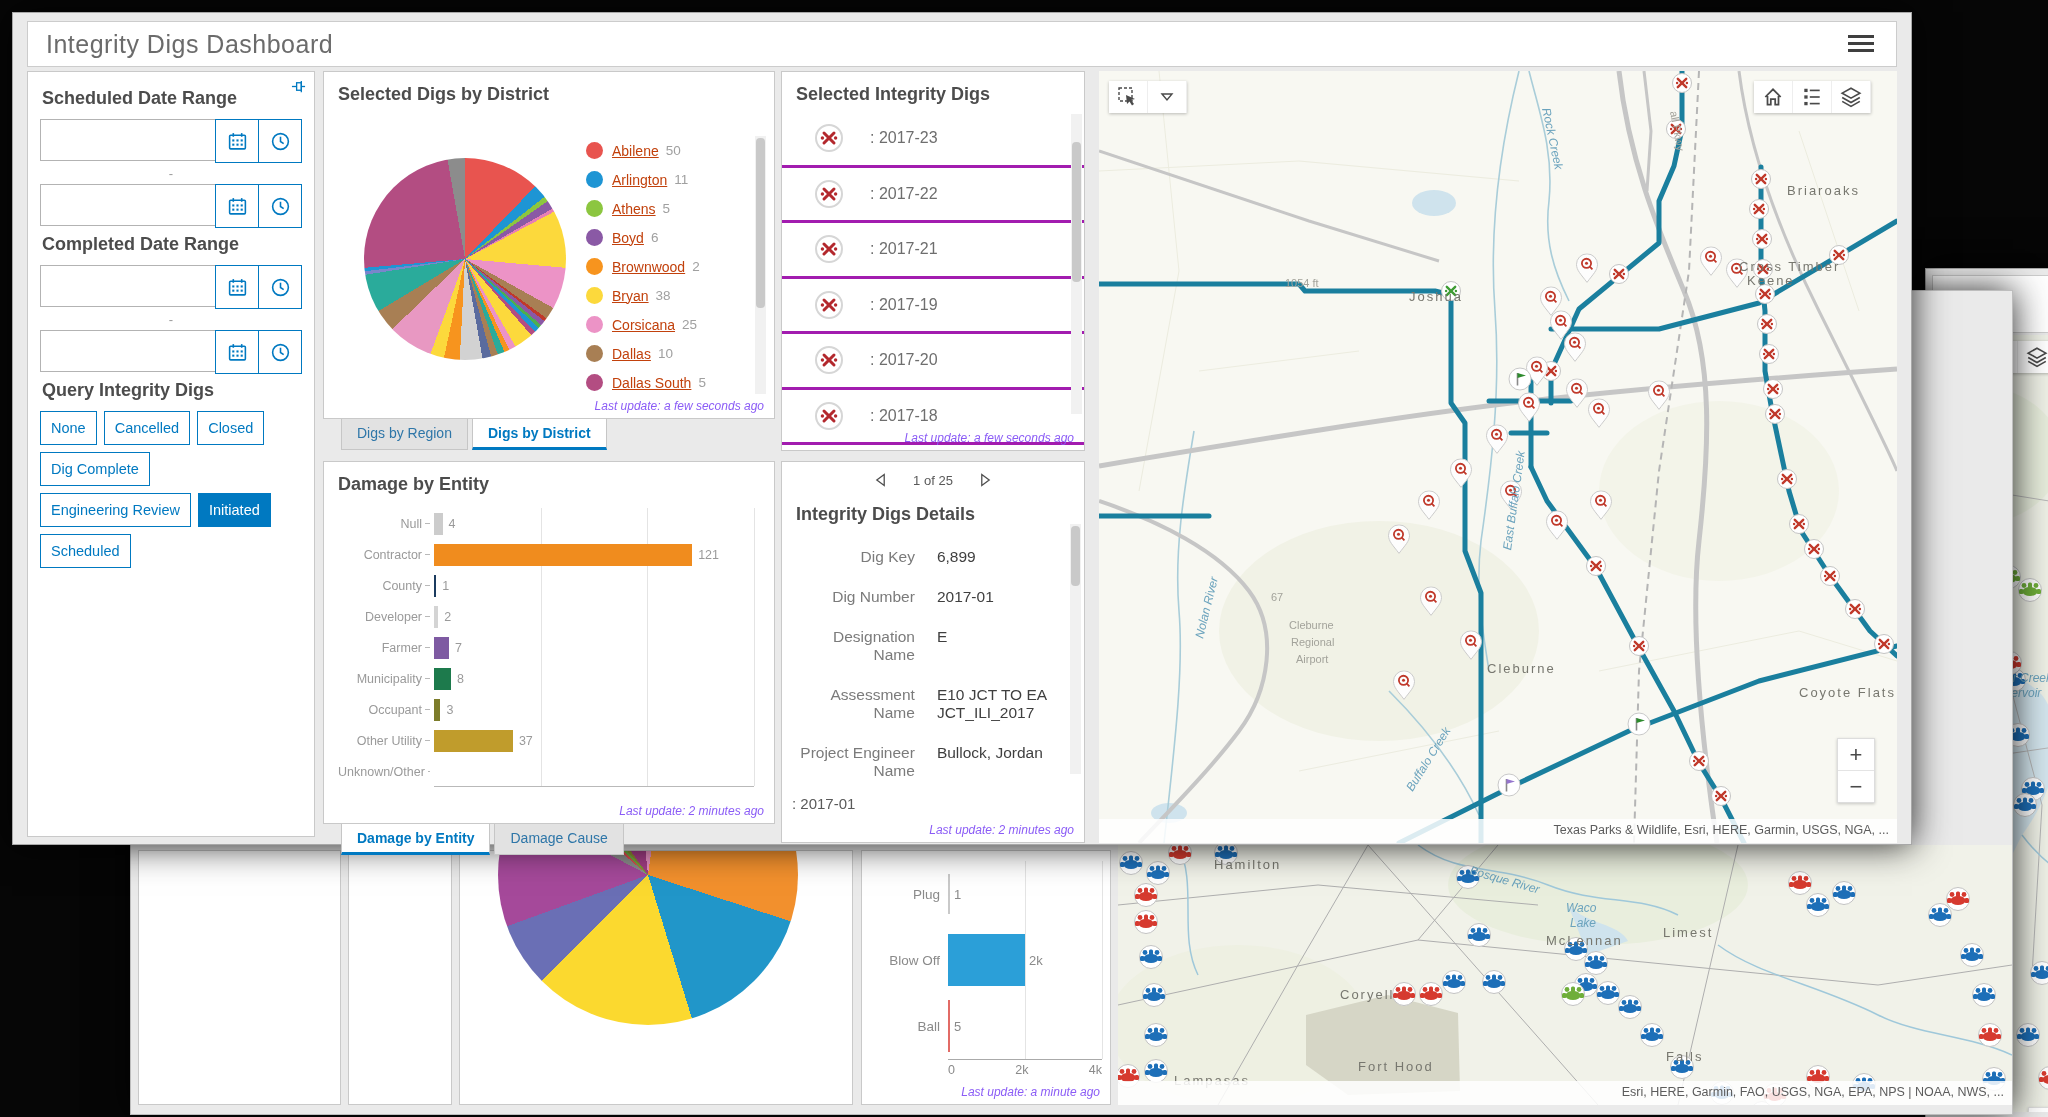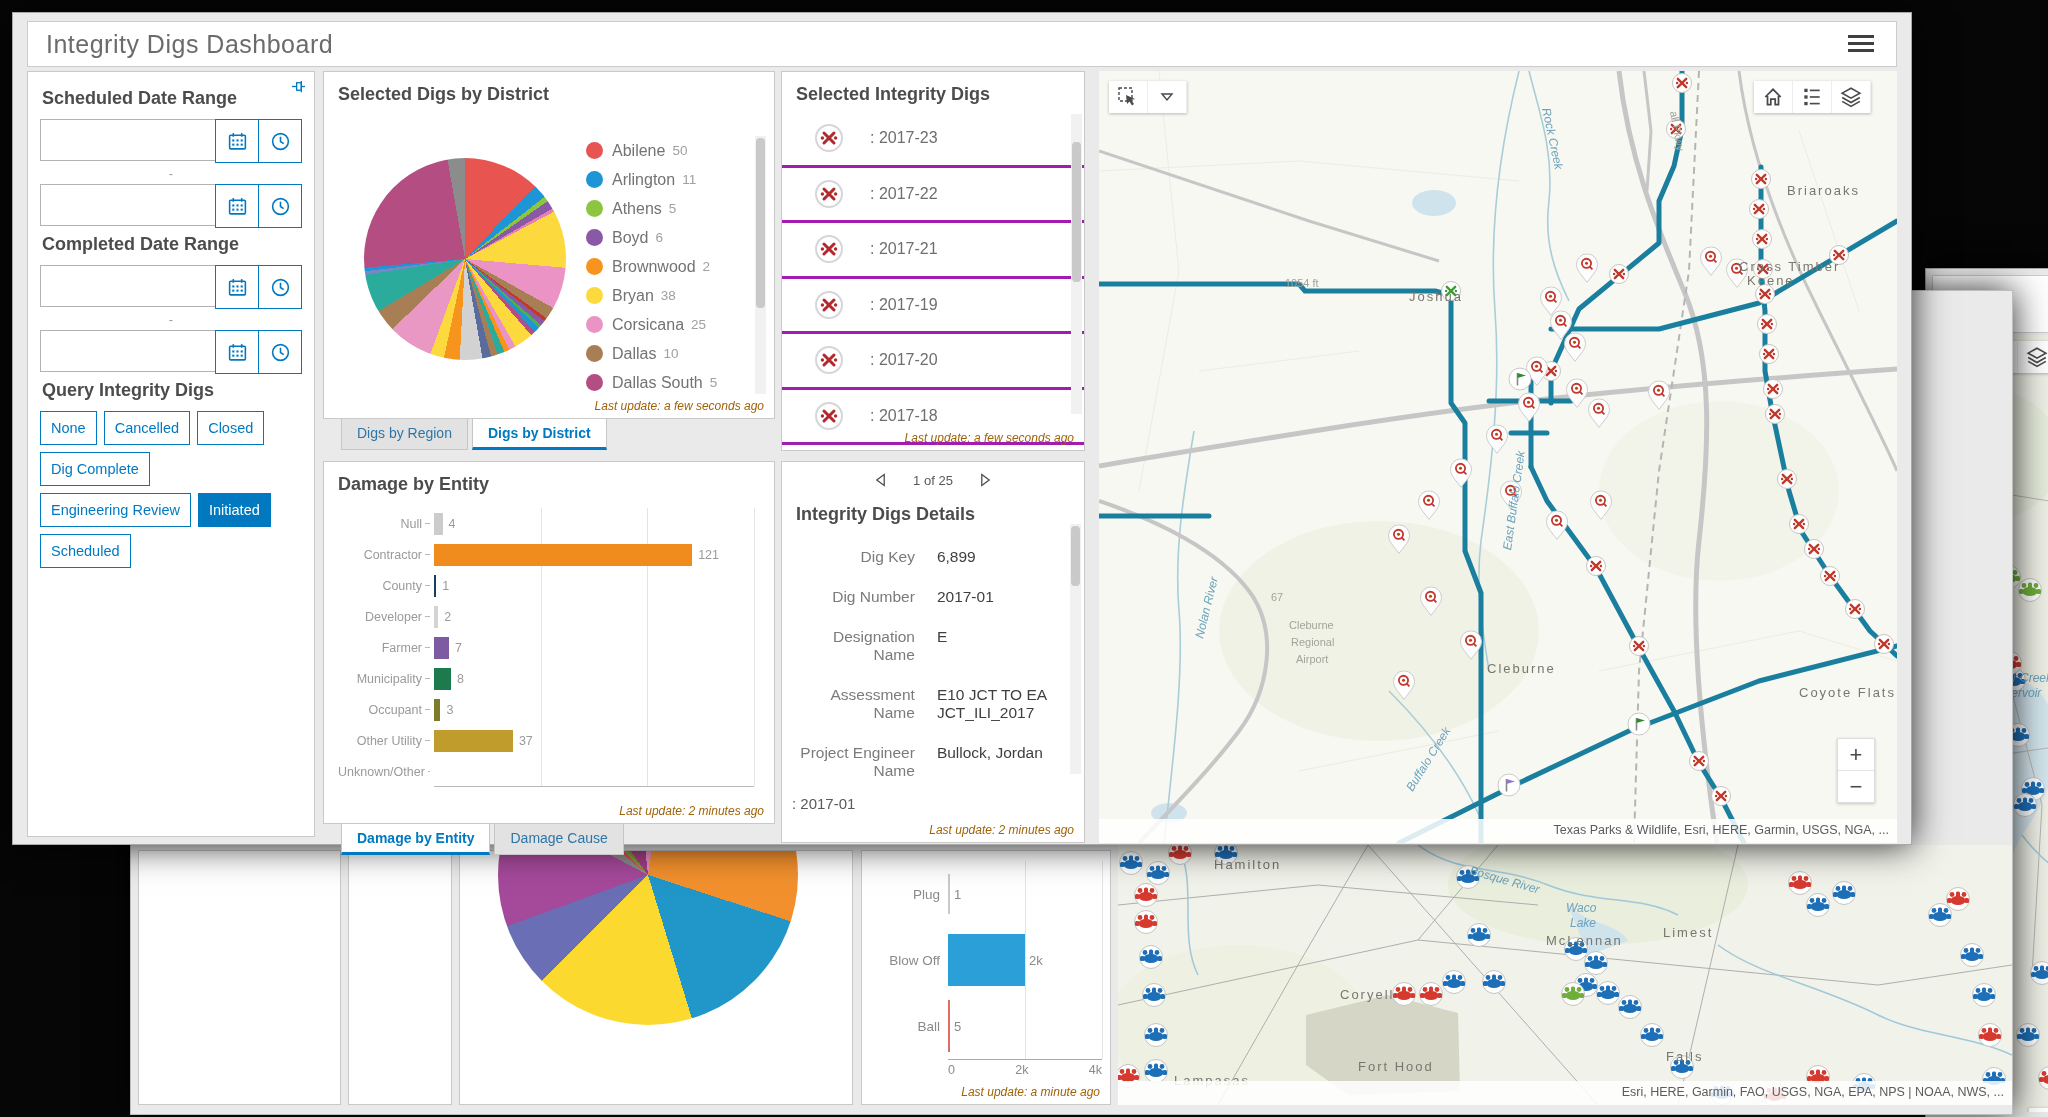--- a/index.html
+++ b/index.html
@@ -7,39 +7,39 @@
   .window{position:absolute;background:#eaeaea;border:1px solid #a8a8a8;box-shadow:0 0 34px rgba(0,0,0,.85);}
   
   #main-window{left:12px;top:12px;width:1898px;height:831px;z-index:30;}
   #main-header{position:absolute;left:14px;top:8px;right:14px;height:44px;background:#fff;border:1px solid #ccc;}
   #main-title{position:absolute;left:18px;top:8px;font-size:25px;color:#6b6b6b;letter-spacing:.5px;}
   .hamburger{position:absolute;width:26px;height:18px;}
   .hamburger span{display:block;height:2.5px;background:#3f3f3f;margin-bottom:4.5px;}
   #main-burger{right:22px;top:13px;}
   .panel{position:absolute;background:#fff;border:1px solid #c9c9c9;box-sizing:border-box;}
   .panel-title{font-size:18px;font-weight:bold;color:#4c4c4c;padding:12px 0 0 14px;}
-  .lastupdate{position:absolute;right:10px;bottom:5px;font-size:12px;font-style:italic;color:#a16207;}
+  .lastupdate{position:absolute;right:10px;bottom:5px;font-size:12px;font-style:italic;color:#8b5cf6;}
   
   #filters-panel{left:14px;top:58px;width:288px;height:766px;padding:10px 12px;}
   .fheading{font-size:18px;font-weight:bold;color:#4c4c4c;margin:6px 0 10px 2px;}
   .date-row{display:flex;margin-bottom:2px;}
   .date-input{flex:1;height:40px;border:1px solid #b3b3b3;background:#fff;min-width:0;font-size:14px;padding:0 6px;}
   .dt-btn{width:42px;height:42px;background:#fff;border:1px solid #0079c1;margin-left:-1px;display:flex;align-items:center;justify-content:center;cursor:pointer;}
   .range-sep{text-align:center;color:#9a9a9a;font-size:13px;margin:3px 0;}
   #query-buttons{display:flex;flex-wrap:wrap;gap:7px;margin-top:10px;}
   .qbtn{border:1px solid #0079c1;color:#0079c1;background:#fff;font-size:14.5px;padding:8px 10px;cursor:pointer;font-family:inherit;}
   .qbtn.active{background:#0079c1;color:#fff;}
   #panel-pin{position:absolute;top:7px;right:8px;}
   
   #district-panel{left:310px;top:58px;width:452px;height:348px;}
   #district-pie{position:absolute;left:40px;top:86px;width:202px;height:202px;border-radius:50%;}
   #district-legend{position:absolute;left:262px;top:64px;}
   .leg-item{display:flex;align-items:center;height:29px;}
   .leg-dot{width:17px;height:17px;border-radius:50%;margin-right:9px;flex:none;}
-  .leg-name{font-size:16px;color:#737373;}
+  .leg-name{font-size:14px;color:#c2410c;text-decoration:underline;}
   .leg-val{font-size:13.5px;color:#a0a0a0;margin-left:7px;}
   .vscroll{position:absolute;width:11px;background:#f1f1f1;}
   .vthumb{position:absolute;left:1px;width:9px;background:#c9c9c9;border-radius:4px;}
   .tabs{position:absolute;display:flex;gap:4px;}
   #district-tabs{left:328px;top:406px;}
   #damage-tabs{left:328px;top:811px;}
   .tab{font-size:14px;padding:6px 15px;border:1px solid #c6c6c6;border-top:none;background:#e2e2e2;color:#2e76a8;cursor:pointer;}
   .tab.active{background:#fff;color:#0079c1;border-bottom:3px solid #0079c1;font-weight:bold;}
   
   #damage-panel{left:310px;top:448px;width:452px;height:363px;}

